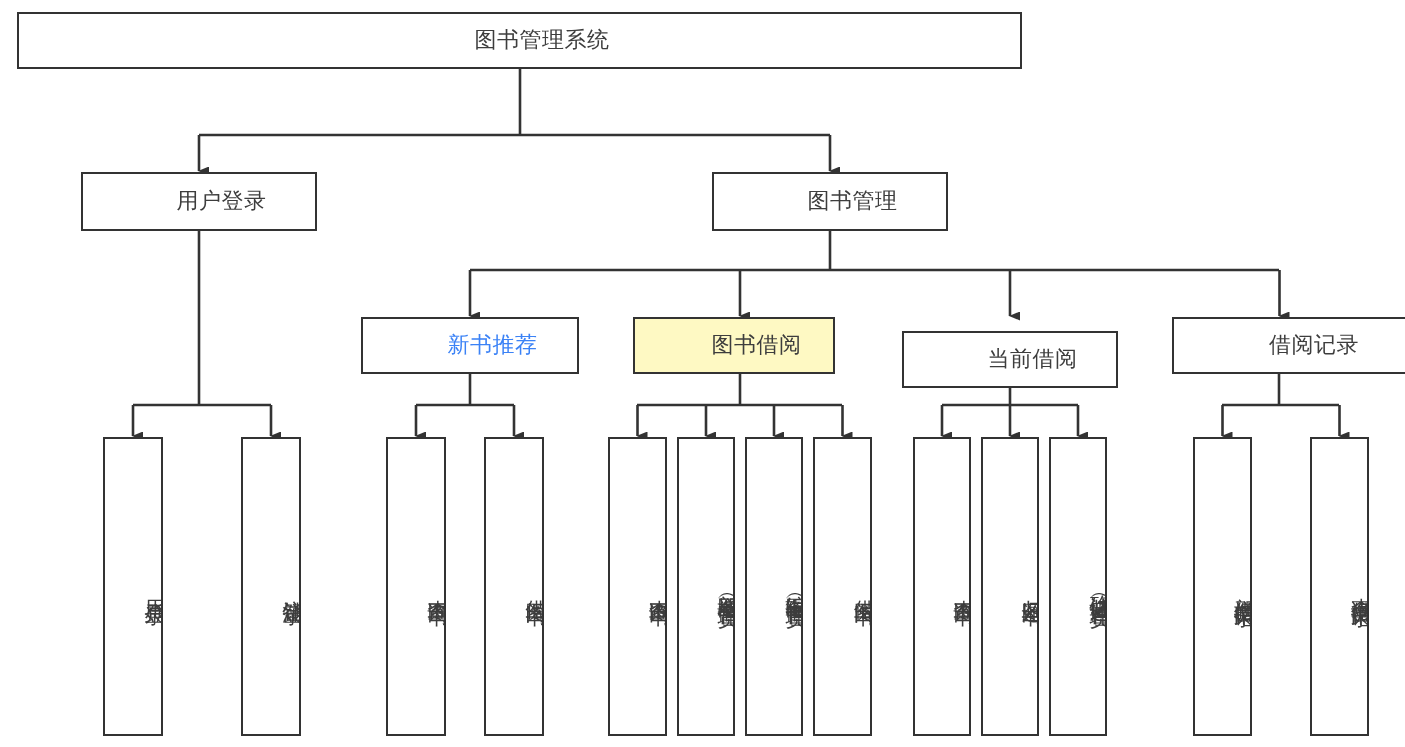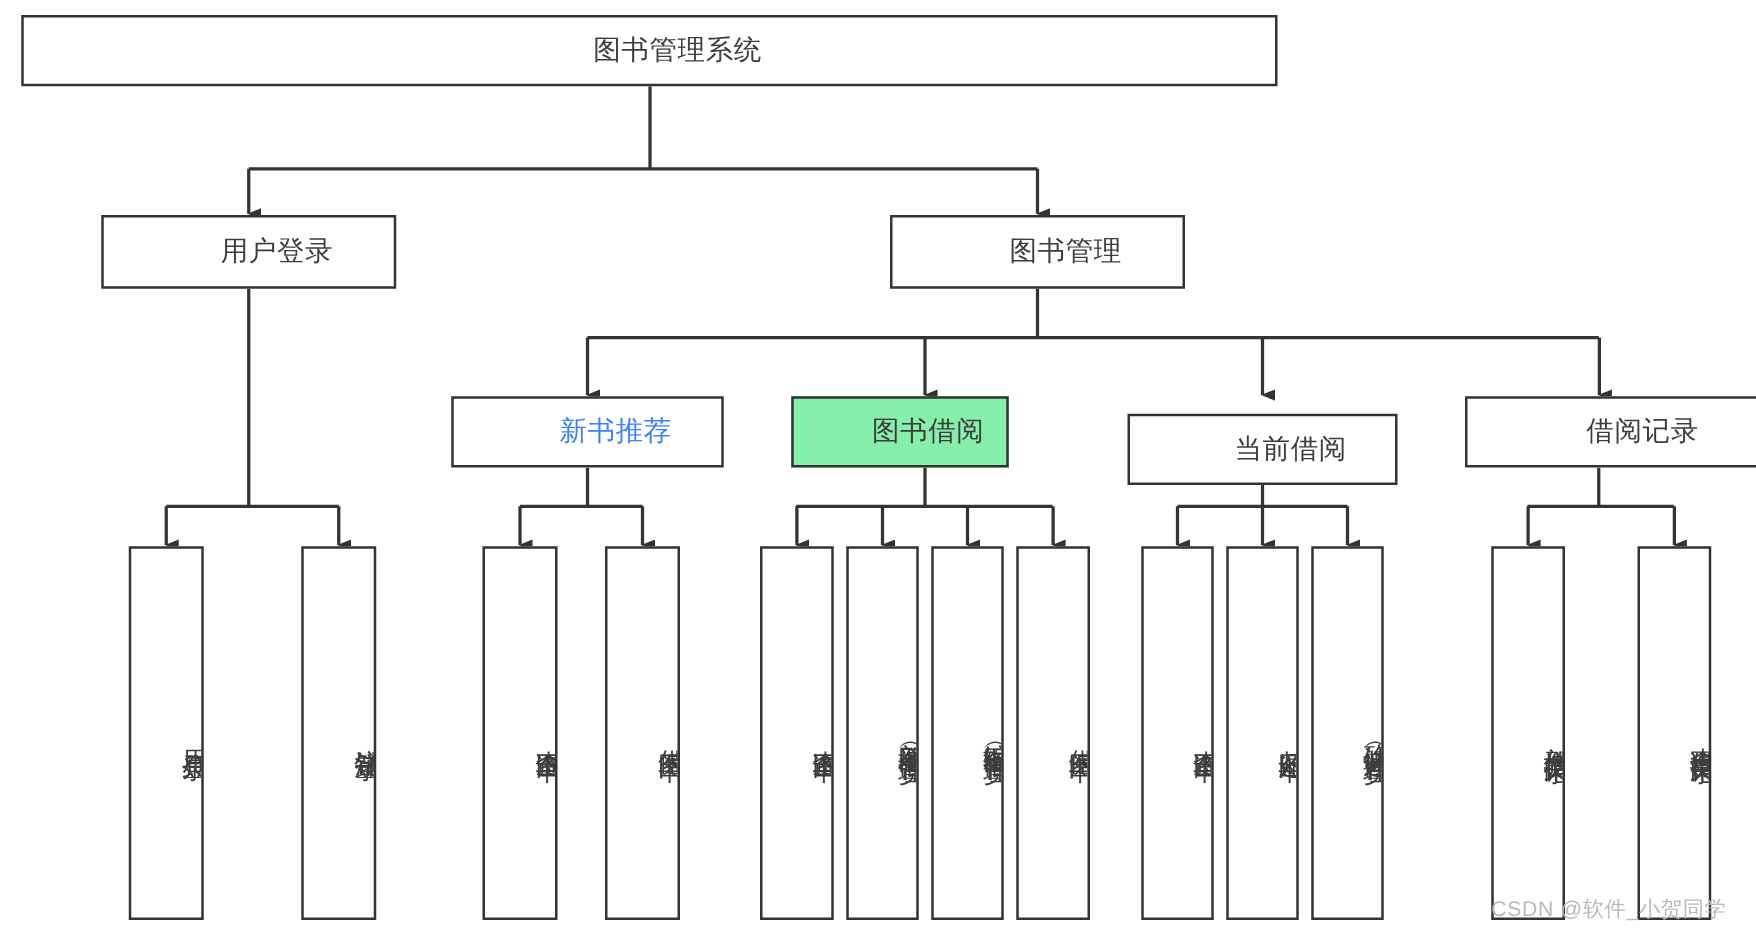--- a/index.html
+++ b/index.html
@@ -114,21 +114,21 @@
       </div>
       <div class="node" style="left: 81px; top: 172px; width: 236px; height: 59px; border-color: rgb(51, 51, 51); background: rgb(255, 255, 255);">
         <span class="node-label" style="color: rgb(61, 61, 61);">用户登录</span>
       </div>
       <div class="node" style="left: 712px; top: 172px; width: 236px; height: 59px; border-color: rgb(51, 51, 51); background: rgb(255, 255, 255);">
         <span class="node-label" style="color: rgb(61, 61, 61);">图书管理</span>
       </div>
       <div class="node" style="left: 361px; top: 317px; width: 218px; height: 57px; border-color: rgb(51, 51, 51); background: rgb(255, 255, 255);">
         <span class="node-label" style="color: #3b82f6;">新书推荐</span>
       </div>
-      <div class="node" style="left: 633px; top: 317px; width: 174px; height: 57px; border-color: rgb(51, 51, 51); background: #86efac;">
+      <div class="node" style="left: 633px; top: 317px; width: 202px; height: 57px; border-color: rgb(51, 51, 51); background: #fef9c3;">
         <span class="node-label" style="color: rgb(61, 61, 61);">图书借阅</span>
       </div>
       <div class="node" style="left: 902px; top: 317px; width: 216px; height: 57px; border-color: rgb(51, 51, 51); background: rgb(255, 255, 255); margin-top: 14px;">
         <span class="node-label" style="color: rgb(61, 61, 61);">当前借阅</span>
       </div>
       <div class="node" style="left: 1172px; top: 317px; width: 239px; height: 57px; border-color: rgb(51, 51, 51); background: rgb(255, 255, 255);">
         <span class="node-label" style="color: rgb(61, 61, 61);">借阅记录</span>
       </div>
       <div class="node vertical" style="left: 103px; top: 437px; width: 60px; height: 299px; border-color: rgb(51, 51, 51); background: rgb(255, 255, 255);">
         <span class="node-label" style="color: rgb(61, 61, 61);">用户登录</span>
@@ -164,15 +164,14 @@
         <span class="node-label" style="color: rgb(61, 61, 61);">确认归还（管理员）</span>
       </div>
       <div class="node vertical" style="left: 1193px; top: 437px; width: 59px; height: 299px; border-color: rgb(51, 51, 51); background: rgb(255, 255, 255);">
         <span class="node-label" style="color: rgb(61, 61, 61);">新增借阅记录</span>
       </div>
       <div class="node vertical" style="left: 1310px; top: 437px; width: 59px; height: 299px; border-color: rgb(51, 51, 51); background: rgb(255, 255, 255);">
         <span class="node-label" style="color: rgb(61, 61, 61);">查询借阅记录</span>
       </div>
     </div>
 
-  <div class="watermark" style="left:1193px; top:716px;">CSDN @软件_小贺同学</div>
 
 </div>
 
 </body></html>

